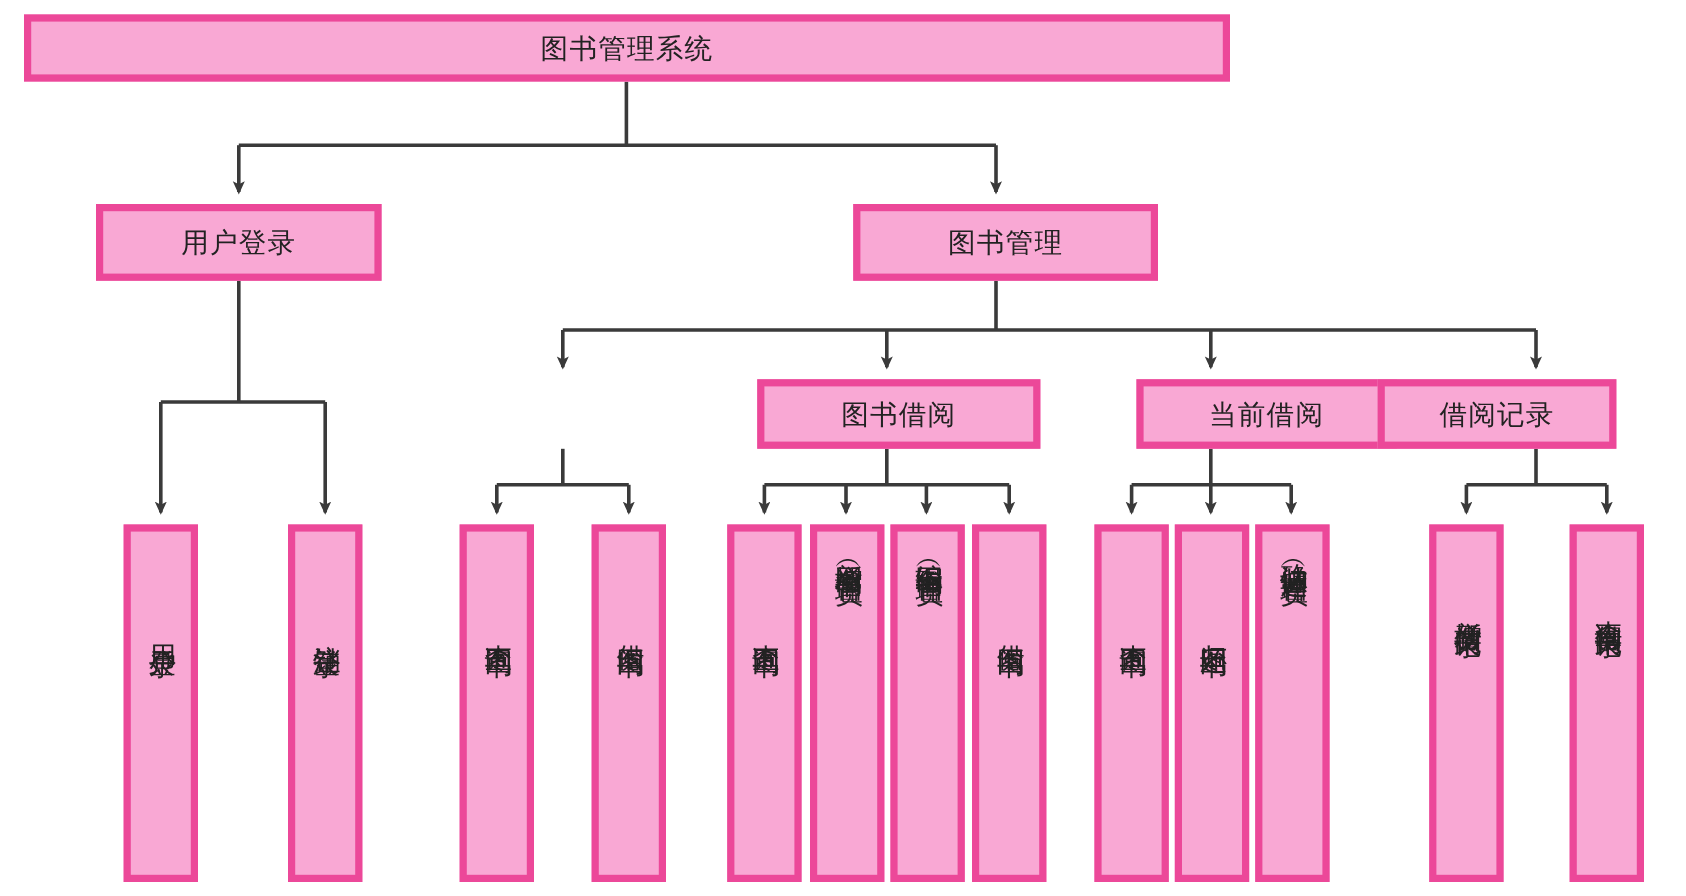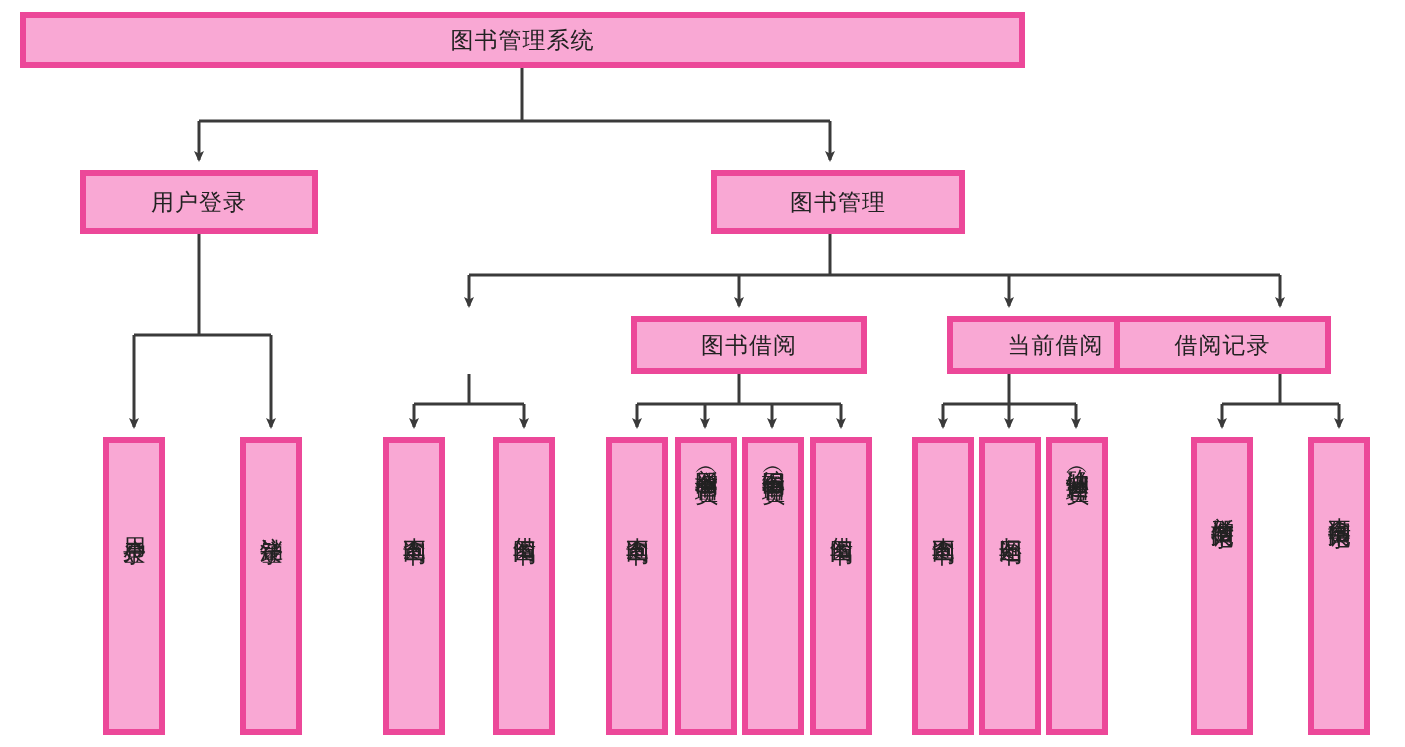--- a/index.html
+++ b/index.html
@@ -140,21 +140,21 @@
   <div class="node h" style="left:711px; top:170px; width:254px; height:64px;">
     <span>图书管理</span>
   </div>
 
   <div class="node h" style="left:631px; top:316px; width:236px; height:58px;">
     <span>图书借阅</span>
   </div>
   <div class="node h" style="left:901px; top:316px; width:217px; height:58px;margin-left:46px;">
     <span>当前借阅</span>
   </div>
-  <div class="node h" style="left:1114px; top:316px; width:217px; height:58px;">
+  <div class="node h" style="left:1148px; top:316px; width:199px; height:58px;">
     <span>借阅记录</span>
   </div>
 
   <div class="node v leaf-short" style="left:103px; top:437px; width:62px; height:298px;">
     <span class="vtext">用户登录</span>
   </div>
   <div class="node v leaf-short" style="left:240px; top:437px; width:62px; height:298px;">
     <span class="vtext">注销登录</span>
   </div>
 

